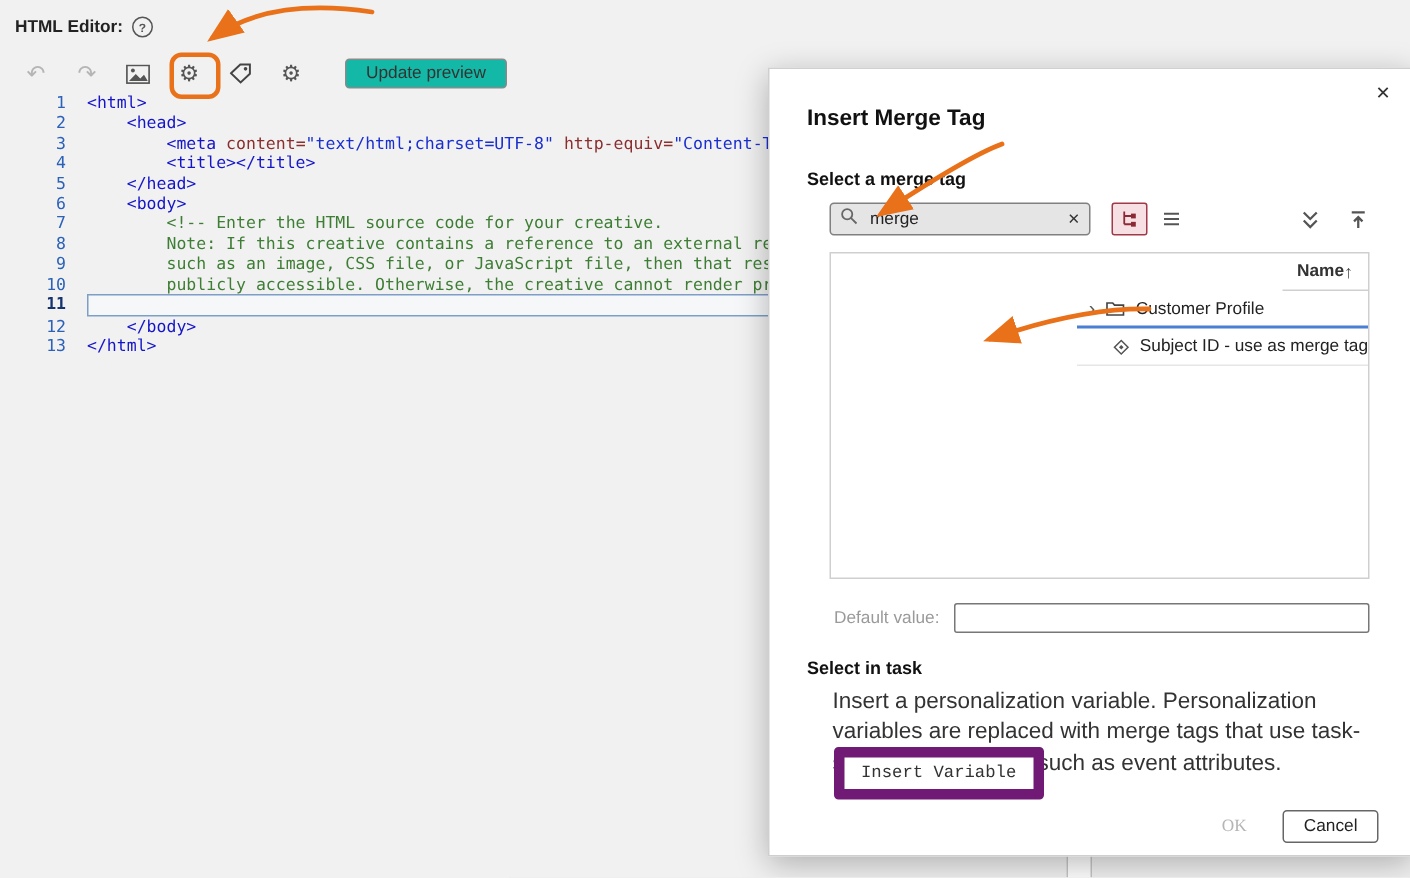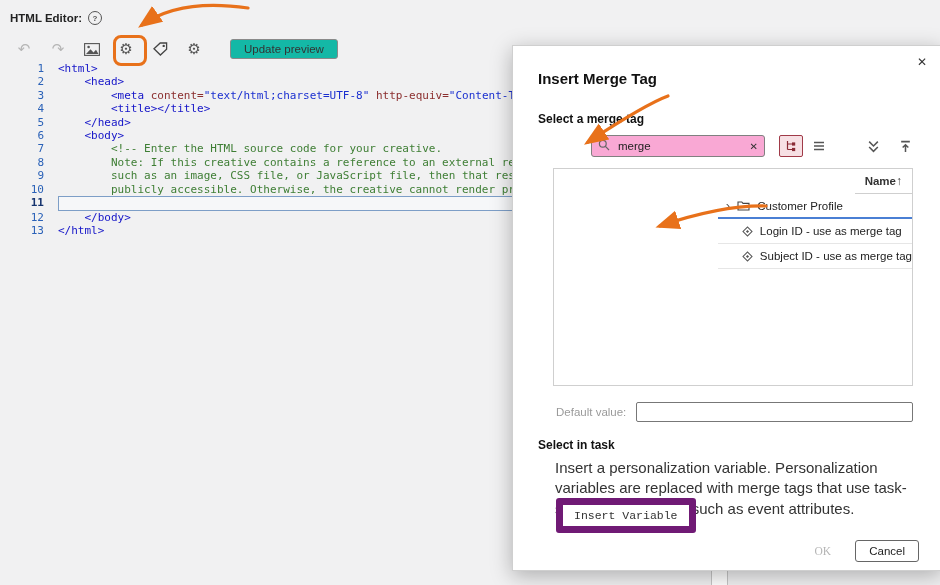--- a/index.html
+++ b/index.html
@@ -29,21 +29,21 @@
   .cline.selected .ln{color:#15336e;font-weight:bold;}
   .cline.selected .code{border:1px solid #7d9ec7;background:#f6f7f9;height:12px;}
   .vscroll{position:absolute;left:711px;top:62px;width:15px;height:523px;background:#fff;border:1px solid #c6c6c6;z-index:1;}
 
   
   .modal{position:absolute;left:512px;top:45px;width:428px;height:524px;background:#fff;border:1px solid #cfcfcf;box-shadow:0 5px 20px rgba(0,0,0,.28);z-index:10;}
   .m-close{position:absolute;top:10px;right:14px;font-size:12px;color:#333;cursor:pointer;line-height:1;}
   .m-title{position:absolute;top:24px;left:25px;font-size:15px;font-weight:bold;color:#111;}
   .m-h1{position:absolute;top:66px;left:25px;font-size:12px;font-weight:bold;color:#111;}
   .m-searchrow{position:absolute;top:88px;left:40px;right:28px;height:24px;display:flex;align-items:center;}
-  .searchbox{display:flex;align-items:center;gap:6px;width:174px;height:22px;border:1px solid #808080;border-radius:3px;background:#f9a8d4;padding:0 6px;box-sizing:border-box;margin-left:38px;}
+  .searchbox{display:flex;align-items:center;gap:6px;width:174px;height:22px;border:1px solid #808080;border-radius:3px;background:#e5e5e5;padding:0 6px;box-sizing:border-box;}
   .searchbox input{border:none;outline:none;background:transparent;flex:1;font-size:11.5px;color:#222;font-family:"Liberation Sans",sans-serif;min-width:0;}
   .clear-x{font-size:10px;color:#333;cursor:pointer;}
   .toggles{display:flex;gap:4px;margin-left:14px;}
   .tgl{width:22px;height:20px;display:inline-flex;align-items:center;justify-content:center;border:1px solid transparent;border-radius:2px;cursor:pointer;}
   .tgl.sel{background:var(--toggle-bg);border-color:var(--toggle-bd);}
   .util-icons{margin-left:auto;display:flex;gap:16px;}
   .uico{width:16px;height:16px;display:inline-flex;align-items:center;justify-content:center;cursor:pointer;}
 
   .m-table{position:absolute;top:122px;left:40px;width:360px;height:218px;border:1px solid #cfcfcf;background:#fff;box-sizing:border-box;display:flex;flex-direction:column;align-items:flex-end;}
   .mt-header{height:24px;flex:0 0 auto;display:flex;align-items:center;justify-content:space-between;padding:0 10px;border-bottom:1px solid #cfcfcf;font-size:11.5px;font-weight:bold;color:#333;}
@@ -217,29 +217,20 @@
             </span>
             <span class="row-label">Customer Profile</span>
           </div>
           <div class="mt-row leaf-row">
             <span class="row-icon">
               <svg width="11" height="11" viewBox="0 0 11 11">
                 <rect x="2.3" y="2.3" width="6.4" height="6.4" transform="rotate(45 5.5 5.5)" fill="none" stroke="#555" stroke-width="1"></rect>
                 <rect x="4.4" y="4.4" width="2.2" height="2.2" transform="rotate(45 5.5 5.5)" fill="#555"></rect>
               </svg>
             </span>
-            <span class="row-label">Login ID - use as merge tag</span>
-          </div>
-          <div class="mt-row leaf-row">
-            <span class="row-icon">
-              <svg width="11" height="11" viewBox="0 0 11 11">
-                <rect x="2.3" y="2.3" width="6.4" height="6.4" transform="rotate(45 5.5 5.5)" fill="none" stroke="#555" stroke-width="1"></rect>
-                <rect x="4.4" y="4.4" width="2.2" height="2.2" transform="rotate(45 5.5 5.5)" fill="#555"></rect>
-              </svg>
-            </span>
             <span class="row-label">Subject ID - use as merge tag</span>
           </div>
         </div>
     </div>
 
     <div class="m-defrow">
       <span class="def-label">Default value:</span>
       <input class="def-input" type="text" style="">
     </div>
 

